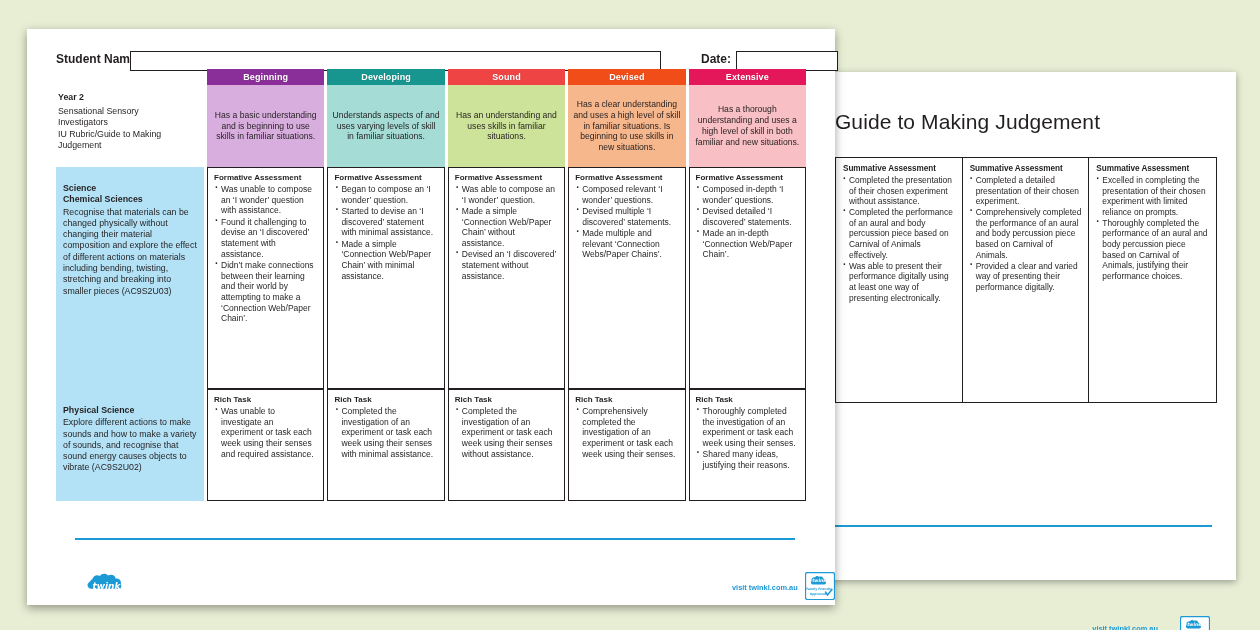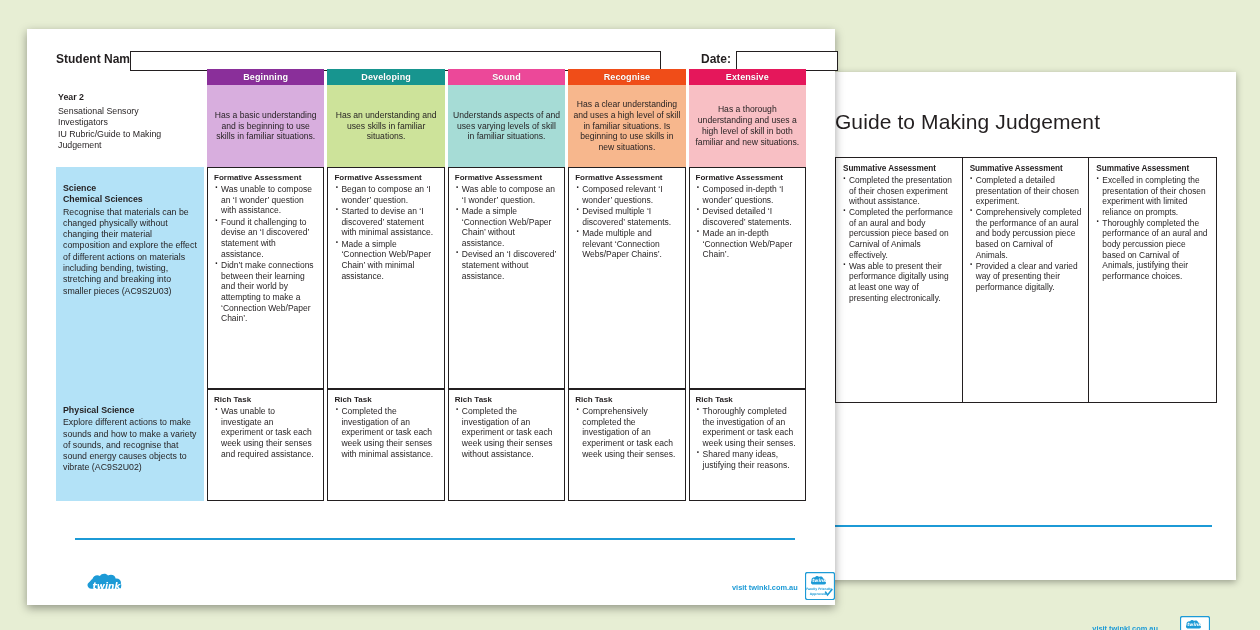--- a/index.html
+++ b/index.html
@@ -183,34 +183,34 @@
       <input class="id-box" style="left: 74px; width: 525px;" type="text" placeholder="">
       <span class="id-label" style="left:645px;">Date:</span>
       <input class="id-box" style="left: 680px; width: 96px;" type="text" placeholder="">
     </div>
 
     <div class="rubric">
 
       <div class="cell"></div>
       <div class="cell hdr" id="h0" style="background: rgb(138, 47, 154);">Beginning</div>
       <div class="cell hdr" id="h1" style="background: rgb(23, 149, 143);">Developing</div>
-      <div class="cell hdr" id="h2" style="background: #ec4899;">Sound</div>
-      <div class="cell hdr" id="h3" style="background: rgb(240, 77, 24);">Recognise</div>
+      <div class="cell hdr" id="h2" style="background: #ef4444;">Sound</div>
+      <div class="cell hdr" id="h3" style="background: rgb(240, 77, 24);">Devised</div>
       <div class="cell hdr" id="h4" style="background: rgb(229, 23, 91);">Extensive</div>
 
       <div class="cell titlecell">
         <span class="yr">Year 2</span>
         <span class="sub">Sensational Sensory</span>
         <span class="sub">Investigators</span>
         <span class="sub">IU Rubric/Guide to Making</span>
         <span class="sub">Judgement</span>
       </div>
       <div class="cell desc" id="d0" style="background: rgb(216, 174, 222);">Has a basic understanding and is beginning to use skills in familiar situations.</div>
+      <div class="cell desc" id="d1" style="background: rgb(166, 220, 214);">Understands aspects of and uses varying levels of skill in familiar situations.</div>
       <div class="cell desc" id="d2" style="background: rgb(205, 227, 154);">Has an understanding and uses skills in familiar situations.</div>
-      <div class="cell desc" id="d1" style="background: rgb(166, 220, 214);">Understands aspects of and uses varying levels of skill in familiar situations.</div>
       <div class="cell desc" id="d3" style="background: rgb(247, 183, 141);">Has a clear understanding and uses a high level of skill in familiar situations. Is beginning to use skills in new situations.</div>
       <div class="cell desc" id="d4" style="background: rgb(248, 191, 196);">Has a thorough understanding and uses a high level of skill in both familiar and new situations.</div>
 
       <div class="cell strand">
         <span class="nm">Science</span>
         <span class="nm2">Chemical Sciences</span>
         <span class="body">Recognise that materials can be changed physically without changing their material composition and explore the effect of different actions on materials including bending, twisting, stretching and breaking into smaller pieces (AC9S2U03)</span>
       </div>
       <div class="cell crit">
         <h4>Formative Assessment</h4>

